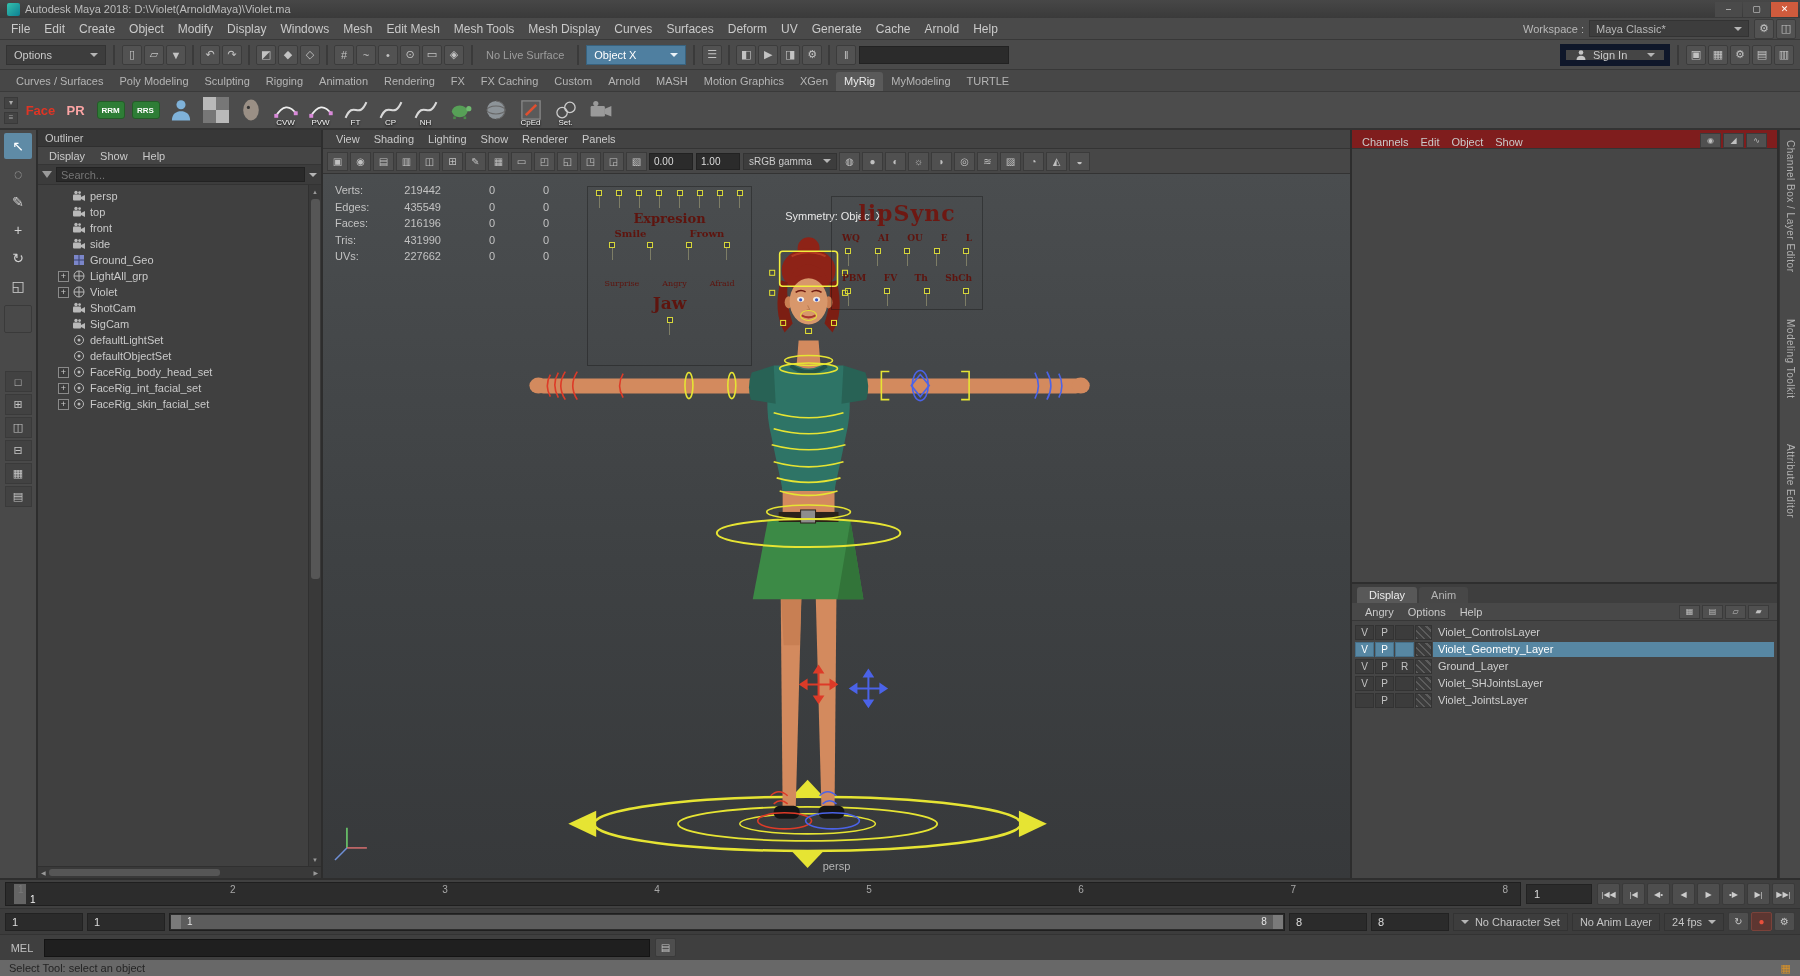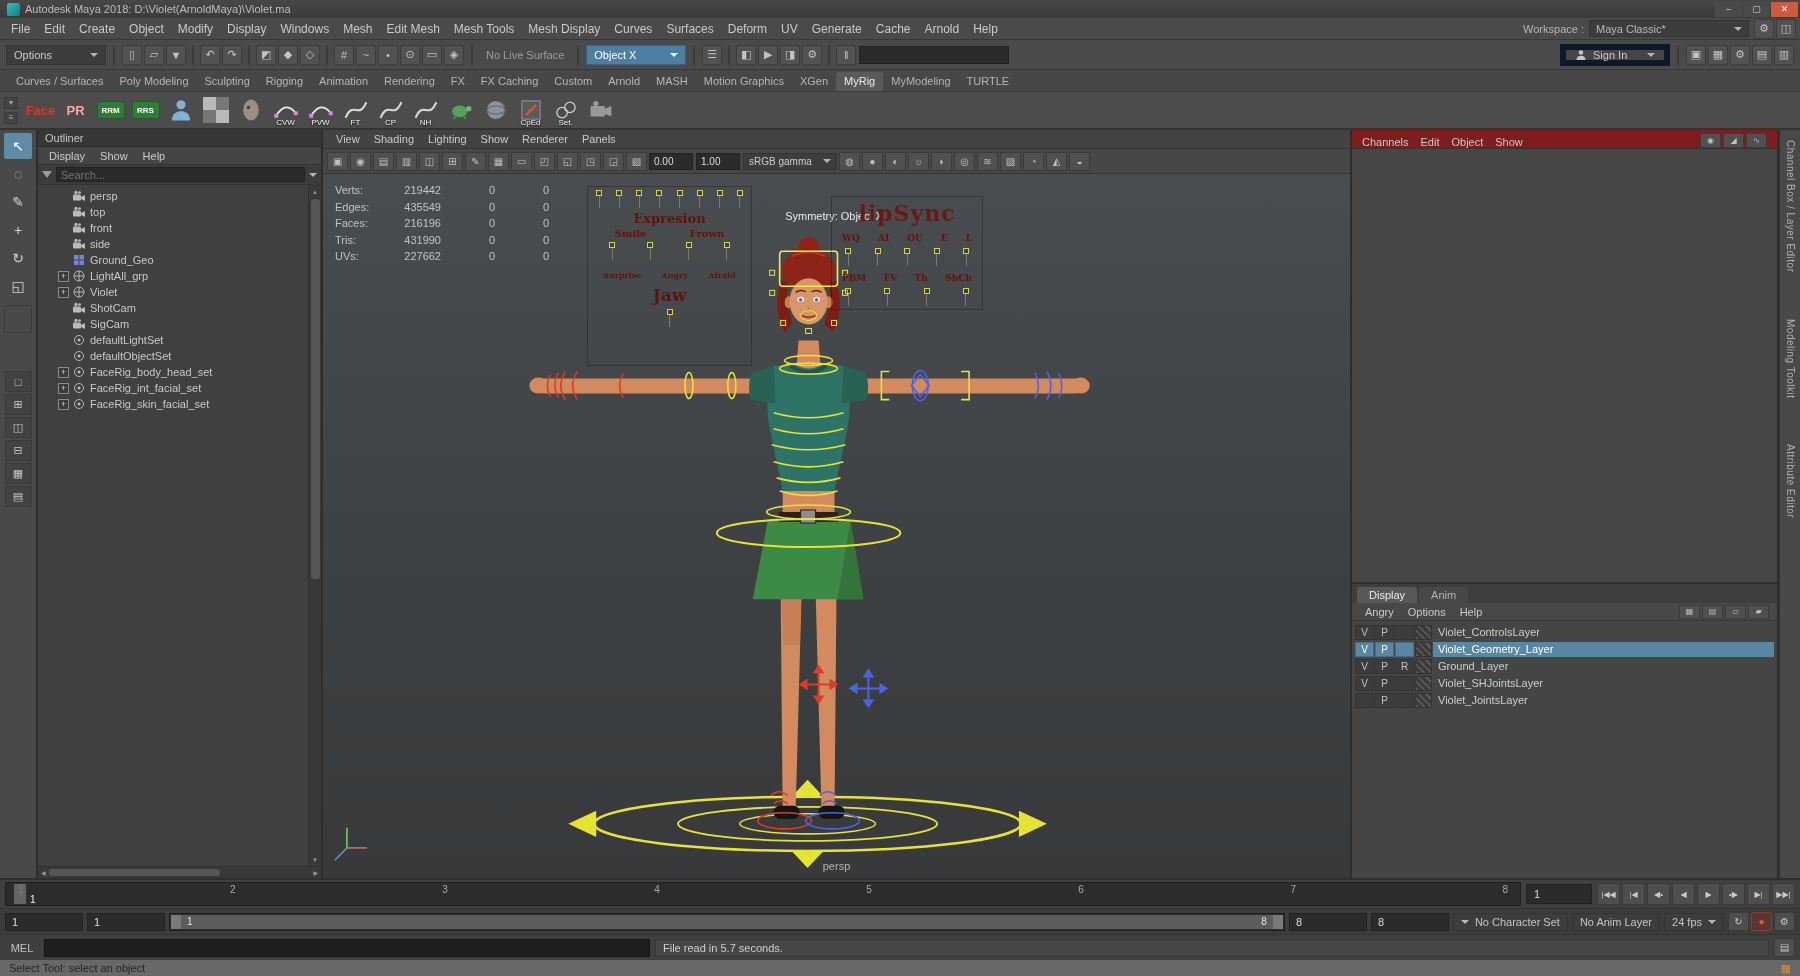--- a/index.html
+++ b/index.html
@@ -89,21 +89,21 @@
 .ls-labels{display:flex;justify-content:space-between;padding:0 5px;margin-top:7px;font-family:"DejaVu Serif",serif;font-size:9px;font-weight:bold;color:#5e140e}
 .ls-sliders{display:flex;justify-content:space-between;padding:0 8px;margin-top:5px}
 .mini{display:flex;flex-direction:column;align-items:center}
 .mini .sq{width:6px;height:6px;border:1px solid #d6d63a;background:rgba(0,0,0,.15)}
 .mini .tr{width:1px;height:12px;background:#7d7d66}
 .expr{position:absolute;left:264px;top:12px;width:165px;height:180px;border:1px solid rgba(15,15,15,.35);padding:3px 5px}
 .ex-ticks{display:flex;justify-content:space-between;padding:0 3px}
 .ex-title{text-align:center;font-family:"DejaVu Serif",serif;font-weight:bold;font-size:13px;color:#5e140e;margin-top:3px}
 .ex-l1{display:flex;justify-content:space-around;font-family:"DejaVu Serif",serif;font-size:10px;font-weight:bold;color:#5e140e;margin-top:2px}
 .ex-s1{display:flex;justify-content:space-around;margin-top:3px}
-.ex-small{display:flex;justify-content:space-around;font-family:"DejaVu Serif",serif;font-size:8px;font-weight:bold;color:#5e140e;margin-top:10px}
+.ex-small{display:flex;justify-content:space-around;font-family:"DejaVu Serif",serif;font-size:8px;font-weight:normal;color:#5e140e;margin-top:19px}
 .ex-jaw{text-align:center;font-family:"DejaVu Serif",serif;font-weight:bold;font-size:17px;color:#5e140e;margin-top:5px}
 .ex-bot{display:flex;justify-content:center;margin-top:4px}
 
 .rightpanel{width:425px;display:flex;flex-direction:column;background:#464646;flex:0 0 425px}
 .cb-menus{height:19px;background:#7f1d1d;display:flex;align-items:flex-end;padding:0 10px;gap:2px;font-size:11px;border-bottom:1px solid #343434}
 .cb-menus .mitem{padding:0 12px 0 0}
 .cb-icons{margin-left:auto;display:flex;gap:2px}
 .cb-icons .vicon{height:15px;width:18px;font-size:8px}
 .cb-body{flex:1}
 .layered{height:296px;border-top:2px solid #2e2e2e;display:flex;flex-direction:column;background:#454545}
@@ -1092,21 +1092,20 @@
     <div id="rs-icons" class="strip">
         <div class="ricon">↻</div>
         <div class="ricon accent">●</div>
         <div class="ricon">⚙</div>
       </div>
   </div>
 
   <div class="commandline">
     <div class="mel-label">MEL</div>
     <input class="cmd-input" value="" style="">
-    <div class="cmd-result">File read in  5.7 seconds.</div>
     <div id="cmd-icon" class="ricon">▤</div>
   </div>
 
   <div class="helpline">
     <span>Select Tool: select an object</span>
     <span id="hl-icon" class="hl-icon">▦</span>
   </div>
 </div>
 
 </body></html>

